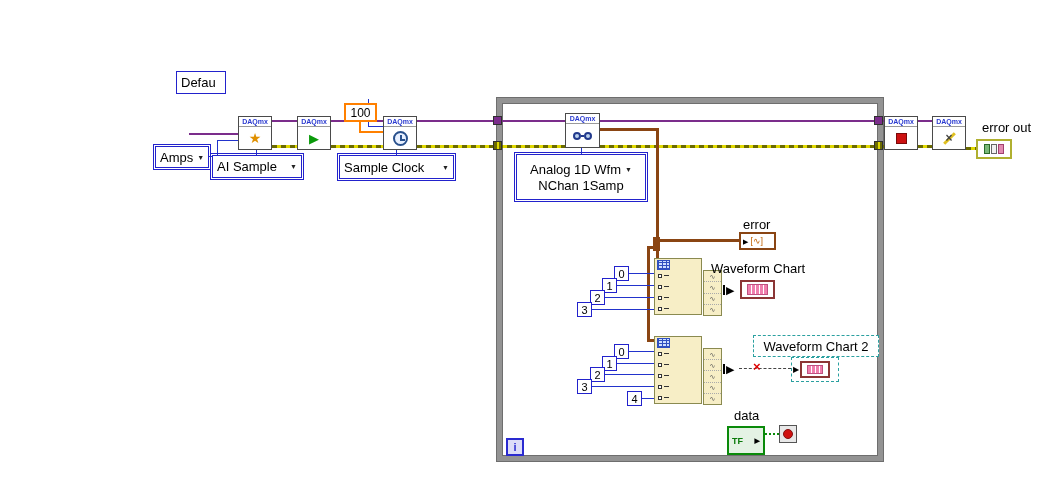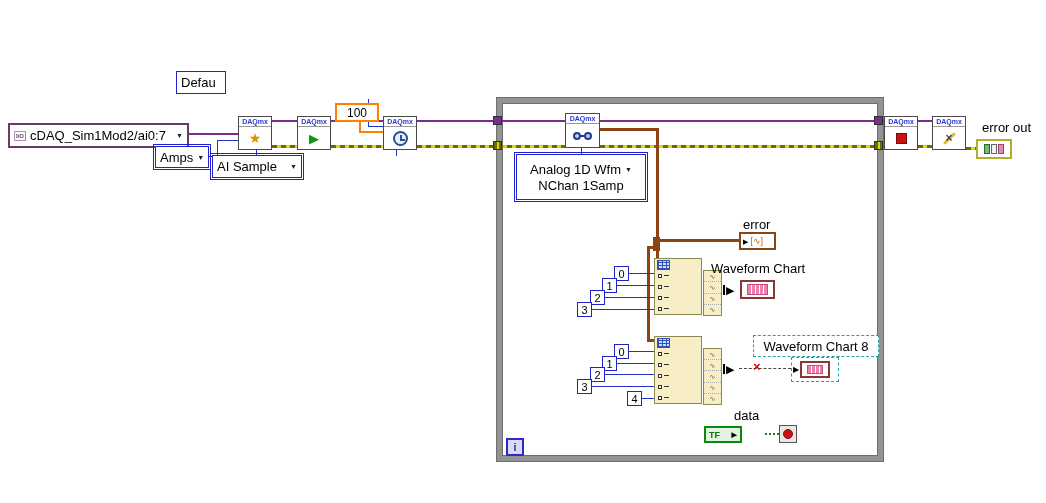--- a/index.html
+++ b/index.html
@@ -129,35 +129,34 @@
   <div class="wire w-dashdark" style="left:739px;top:368px;width:52px"></div>
 
   <div class="tunnel tun-purple" style="left:493px;top:116px"></div>
   <div class="tunnel tun-olive" style="left:493px;top:141px"></div>
   <div class="tunnel tun-purple" style="left:874px;top:116px"></div>
   <div class="tunnel tun-olive" style="left:874px;top:141px"></div>
 
   <div class="ring" style="left:176px;top:71px;width:50px;height:23px">
     <span>Defau</span>
   </div>
-  <div class="ring" style="left:8px;top:123px;width:181px;height:25px;border:2px solid #6b3a6b">
-    <span class="iostub">I/O</span>
-    <span>cDAQ_Sim1Mod2/ai0:7</span>
-    <span class="caret">▼</span>
-  </div>
   <div class="ring double" style="left:155px;top:146px;width:54px;height:22px">
     <span>Amps</span>
     <span class="caret">▼</span>
   </div>
   <div class="ring double" style="left:212px;top:155px;width:90px;height:23px">
     <span>AI Sample</span>
     <span class="caret">▼</span>
   </div>
-  <div class="num orange" style="left:335px;top:103px;width:44px;height:19px">
+  <div class="num orange" style="left:344px;top:103px;width:33px;height:19px">
     <span>100</span>
+  </div>
+  <div class="ring double" style="left:339px;top:155px;width:115px;height:24px">
+    <span>Sample Clock</span>
+    <span class="caret">▼</span>
   </div>
   <div class="ring double" style="left:516px;top:154px;width:130px;height:46px;flex-direction:column;justify-content:center;gap:1px;align-items:center">
     <span style="display:flex;align-items:center;gap:4px">
       <span>Analog 1D Wfm</span>
       <span class="caret">▼</span>
     </span>
     <span>NChan 1Samp</span>
   </div>
 
   <div class="daq" style="left:238px;top:116px;width:34px;height:34px">
@@ -303,36 +302,36 @@
 
   <div class="bldnode" style="left:703px;top:348px;width:19px;height:57px">
     <div class="bldrow">∿</div>
     <div class="bldrow">∿</div>
     <div class="bldrow">∿</div>
     <div class="bldrow">∿</div>
     <div class="bldrow">∿</div>
   </div>
 
   <div class="selbox" style="left:753px;top:335px;width:126px;height:22px">
-    <span>Waveform Chart 8</span>
+    <span>Waveform Chart 2</span>
   </div>
   <div class="termarrow" style="left:723px;top:361px;height:16px">
     <span class="tbar"></span>
       <span class="ttri">▶</span>
   </div>
   <div class="redx" style="left:753px;top:360px">×</div>
   <div class="selwrap" style="left:791px;top:357px;width:48px;height:25px">
     <span class="ttri" style="font-size:8px">▶</span>
     <span class="chartterm" style="position:static;width:30px;height:17px">
       <span class="chartglyph" style="width:16px;height:9px"></span>
     </span>
   </div>
 
   <div class="lbl" style="left:734px;top:408px">data</div>
-  <div class="tfterm" style="left:704px;top:426px;width:38px;height:17px">
+  <div class="tfterm" style="left:727px;top:426px;width:38px;height:29px">
     <span>TF</span>
     <span class="arr">▶</span>
   </div>
   <div class="condterm" style="left:779px;top:425px;width:18px;height:18px">
     <span class="condcircle"></span>
   </div>
 
   <div class="iterm" style="left:506px;top:438px;width:18px;height:18px">
     <span>i</span>
   </div>

